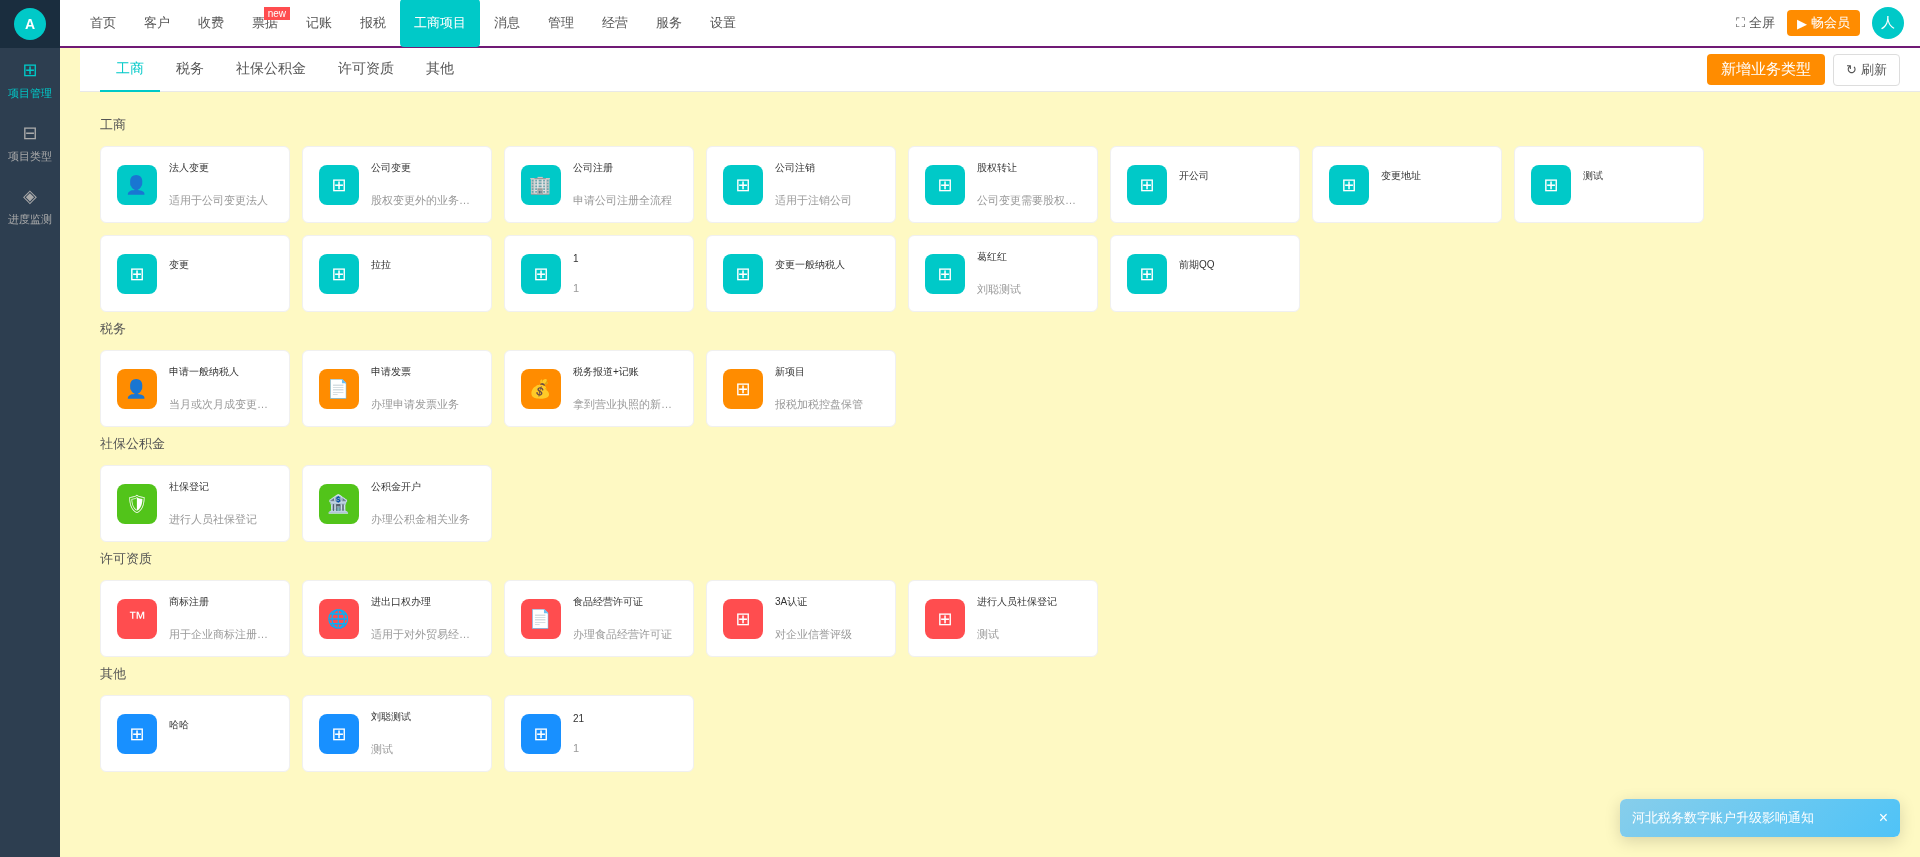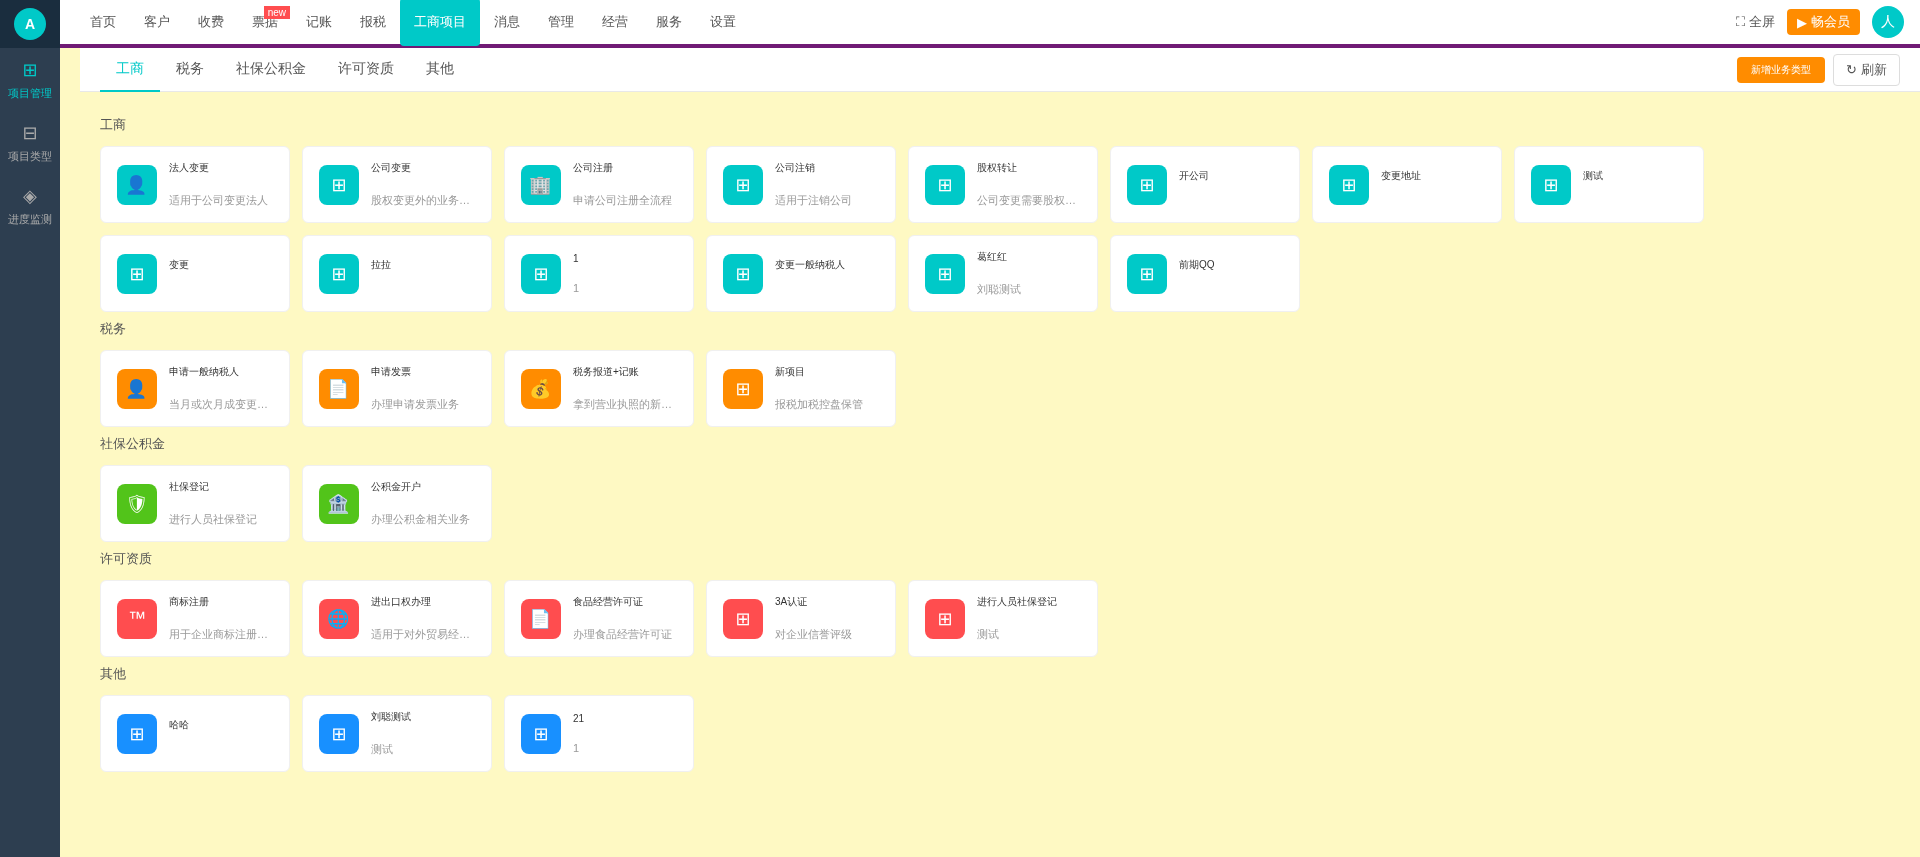--- a/index.html
+++ b/index.html
@@ -5,21 +5,21 @@
     * { margin: 0; padding: 0; box-sizing: border-box; }
     body { font-family: 'Microsoft YaHei', sans-serif; background: #f5f5f5; font-size: 13px; color: #333; }
 
     
     .top-nav {
       background: #fff;
       height: 48px;
       display: flex;
       align-items: center;
       padding: 0 16px;
-      border-bottom: 4px solid #701a75;
+      border-bottom: 2px solid #701a75;
       position: fixed;
       top: 0; left: 60px; right: 0;
       z-index: 100;
     }
     .top-nav-item {
       padding: 0 14px;
       height: 48px;
       display: flex;
       align-items: center;
       cursor: pointer;
@@ -151,21 +151,21 @@
       align-items: center;
       gap: 8px;
     }
     .btn-add {
       background: #ff8c00;
       color: #fff;
       border: none;
       padding: 6px 14px;
       border-radius: 4px;
       cursor: pointer;
-      font-size: 10px;
+      font-size: 15px;
     }
     .btn-refresh {
       background: #fff;
       color: #555;
       border: 1px solid #ddd;
       padding: 6px 12px;
       border-radius: 4px;
       cursor: pointer;
       font-size: 13px;
       display: flex;
@@ -568,13 +568,17 @@
           <div class="card-title">21</div>
           <div class="card-desc">1</div>
         </div>
       </div>
     </div>
 
   </div>
 </div>
 
 <div class="notification-popup">
+  <div class="notification-header">
+    <span class="notification-title">河北税务数字账户升级影响通知</span>
+    <span class="notification-close">×</span>
+  </div>
 </div>
 
 </body></html>

